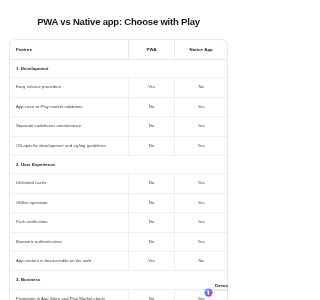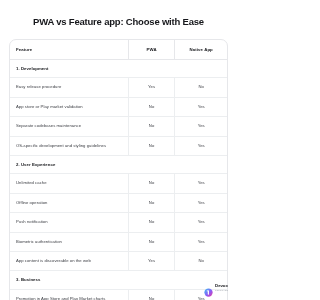--- a/index.html
+++ b/index.html
@@ -111,21 +111,21 @@
     color: #9aa0a8;
     letter-spacing: 0.15px;
     margin-top: 0.5px;
   }
 </style>
 </head>
 <body>
 
 <div class="page">
 
-  <div class="title">PWA vs Feature app: Choose with Ease</div>
+  <div class="title">PWA vs Native app: Choose with Play</div>
 
   <div class="table-wrap">
     <table class="cmp">
       <colgroup>
         <col class="c-feature">
         <col class="c-pwa">
         <col class="c-native">
       </colgroup>
       <thead>
         <tr>

